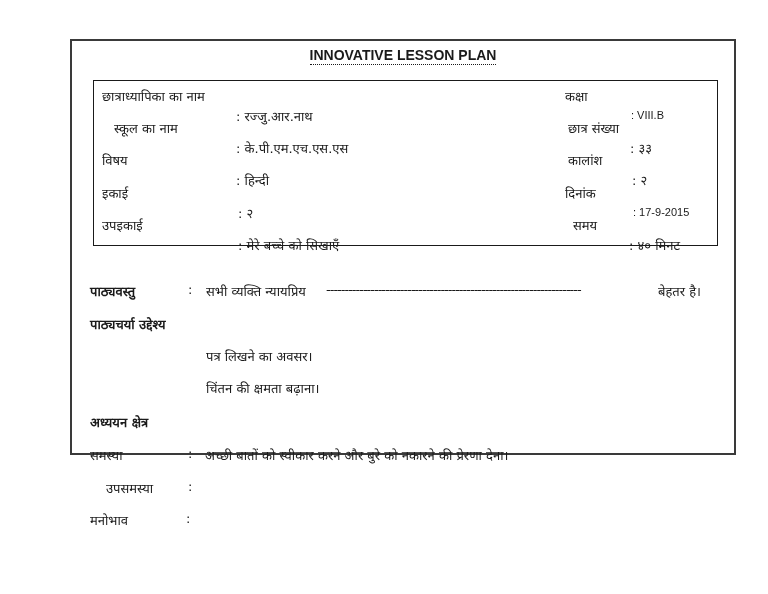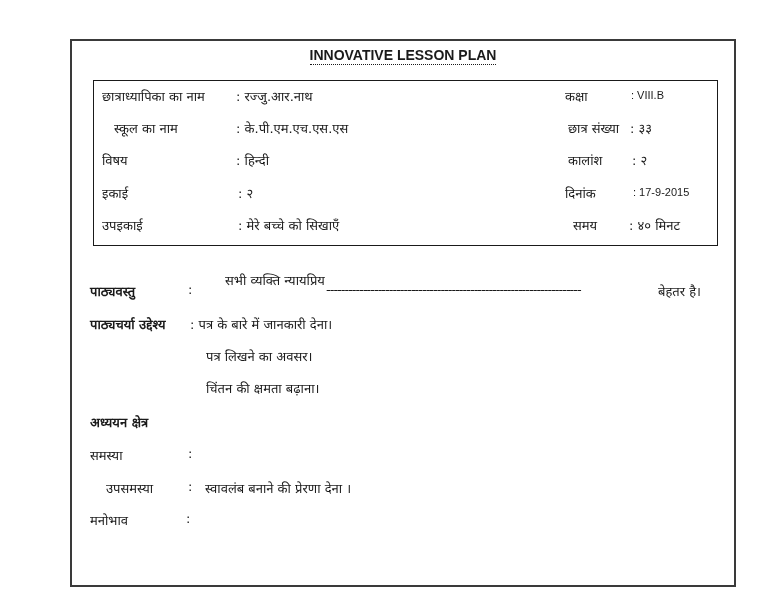--- a/index.html
+++ b/index.html
@@ -1,28 +1,28 @@
 <!DOCTYPE html>
 <html><head>
 <meta charset="utf-8">
 <style>
   html, body { margin:0; padding:0; background:#ffffff; }
   body { width:768px; height:594px; position:relative; overflow:hidden;
          font-family:"DejaVu Sans", sans-serif; color:#1a1a1a; }
-  .page { position:absolute; left:70px; top:39px; width:666px; height:548px;
+  .page { position:absolute; left:70px; top:39px; width:666px; height:416px;
           border:2px solid #3a3a3a; box-sizing:border-box; }
   .title { position:absolute; left:0; top:6px; width:100%; text-align:center;
            font-family:"Liberation Sans", sans-serif; font-weight:bold; font-size:14px;
            color:#1a1a1a; }
   .title span { border-bottom:1.5px dotted #1a1a1a; padding-bottom:1px; }
   .infobox { position:absolute; left:21px; top:39px; width:625px; height:166px;
              border:1.5px solid #1a1a1a; box-sizing:border-box;padding-left:32px; }
   .row { position:absolute; font-size:13px; white-space:nowrap; }
   .lbl { position:absolute; }
-  .val { position:absolute; }
+  .val { position:absolute;margin-top:20px; }
   .latin { font-family:"Liberation Sans", sans-serif; font-size:11px; }
   .sec { position:absolute; font-size:13px; white-space:nowrap; }
   .head { font-weight:bold; text-underline-offset:3px; }
 </style>
 </head>
 <body>
 
 <div class="page">
   <div class="title"><span>INNOVATIVE LESSON PLAN</span></div>
 
@@ -68,33 +68,32 @@
     <div class="row" style="left:479px;top:135px;">
       <span class="lbl" style="left:0">समय</span>
       <span class="val" style="left:56px">: ४० मिनट</span>
     </div>
   </div>
 
   <div class="sec" style="left:18px;top:241px;">
     <span class="head">पाठ्यवस्तु</span>
   </div>
   <span class="sec" style="left:116px;top:241px;">:</span>
-  <span class="sec" style="left:134px;top:230px;margin-left:19px;">सभी व्यक्ति न्यायप्रिय</span>
+  <span class="sec" style="left:134px;top:241px;">सभी व्यक्ति न्यायप्रिय</span>
   <span class="sec" style="left:254px;top:241px;width:330px;overflow:hidden;letter-spacing:-1px;">---------------------------------------------------------------------</span>
   <span class="sec" style="left:586px;top:241px;">बेहतर है।</span>
 
   <span class="sec head" style="left:18px;top:274px;">पाठ्यचर्या उद्देश्य</span>
-  <span class="sec" style="left:118px;top:274px;">: पत्र के बारे में जानकारी देना।</span>
   <span class="sec" style="left:134px;top:306px;">पत्र लिखने का अवसर।</span>
   <span class="sec" style="left:134px;top:338px;">चिंतन की क्षमता बढ़ाना।</span>
 
   <span class="sec head" style="left:18px;top:372px;">अध्ययन क्षेत्र</span>
 
   <span class="sec" style="left:18px;top:405px;">समस्या</span>
   <span class="sec" style="left:116px;top:405px;">:</span>
+  <span class="sec" style="left:133px;top:405px;">अच्छी बातों को स्वीकार करने और बुरे को नकारने की प्रेरणा देना।</span>
 
   <span class="sec" style="left:18px;top:438px;margin-left:16px;">उपसमस्या</span>
   <span class="sec" style="left:116px;top:438px;">:</span>
-  <span class="sec" style="left:133px;top:438px;">स्वावलंब बनाने की प्रेरणा देना ।</span>
 
   <span class="sec" style="left:18px;top:470px;font-family:Liberation Serif, serif;">मनोभाव</span>
   <span class="sec" style="left:114px;top:470px;">:</span>
 </div>
 
 </body></html>

